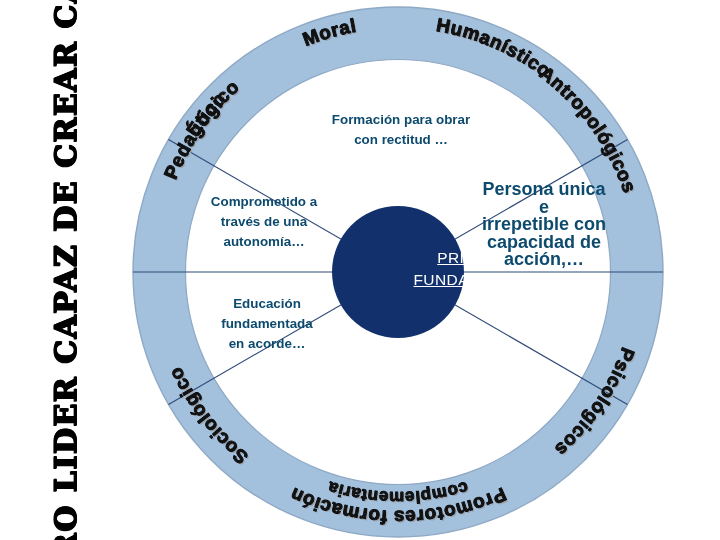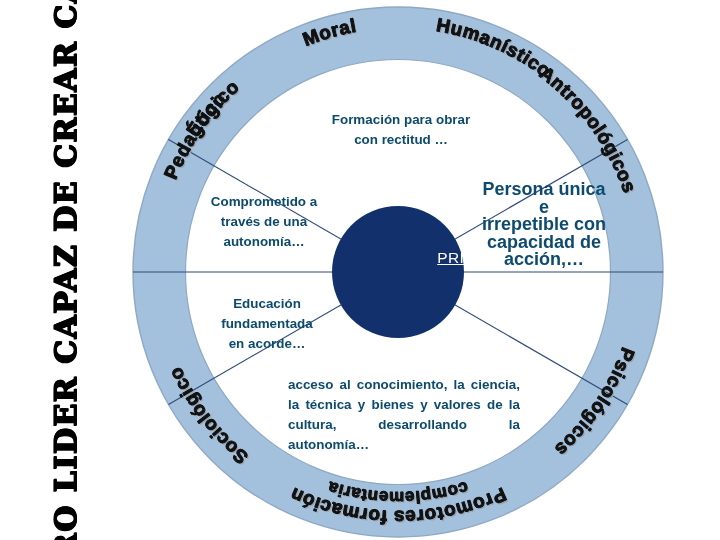--- a/index.html
+++ b/index.html
@@ -226,32 +226,32 @@
       </text>
       <text class="ring-text">
         <textPath href="#arcLeft" startOffset="69.5%" text-anchor="middle">Pedagógico</textPath>
       </text>
 
       <circle cx="268" cy="272" r="66" fill="#12306B"></circle>
     </svg>
 
     <div class="center-label">
       <div>PRINCIPIOS</div>
+      <div>FUNDAMENTALES</div>
     </div>
 
     <div class="sector-text st-top">Formación para obrar
 con rectitud …</div>
 
     <div class="sector-text st-right-u">Persona única e
 irrepetible con
 capacidad de
 acción,…</div>
 
 
-    <div class="sector-text st-bottom">acceso al conocimiento, la ciencia, la técnica y bienes y valores de la cultura, desarrollando la autonomía…</div>
 
     <div class="sector-text st-left-l">Educación
 fundamentada
 en  acorde…</div>
 
     <div class="sector-text st-left-u">Comprometido a
 través de una
 autonomía…</div>
 
   </div>

